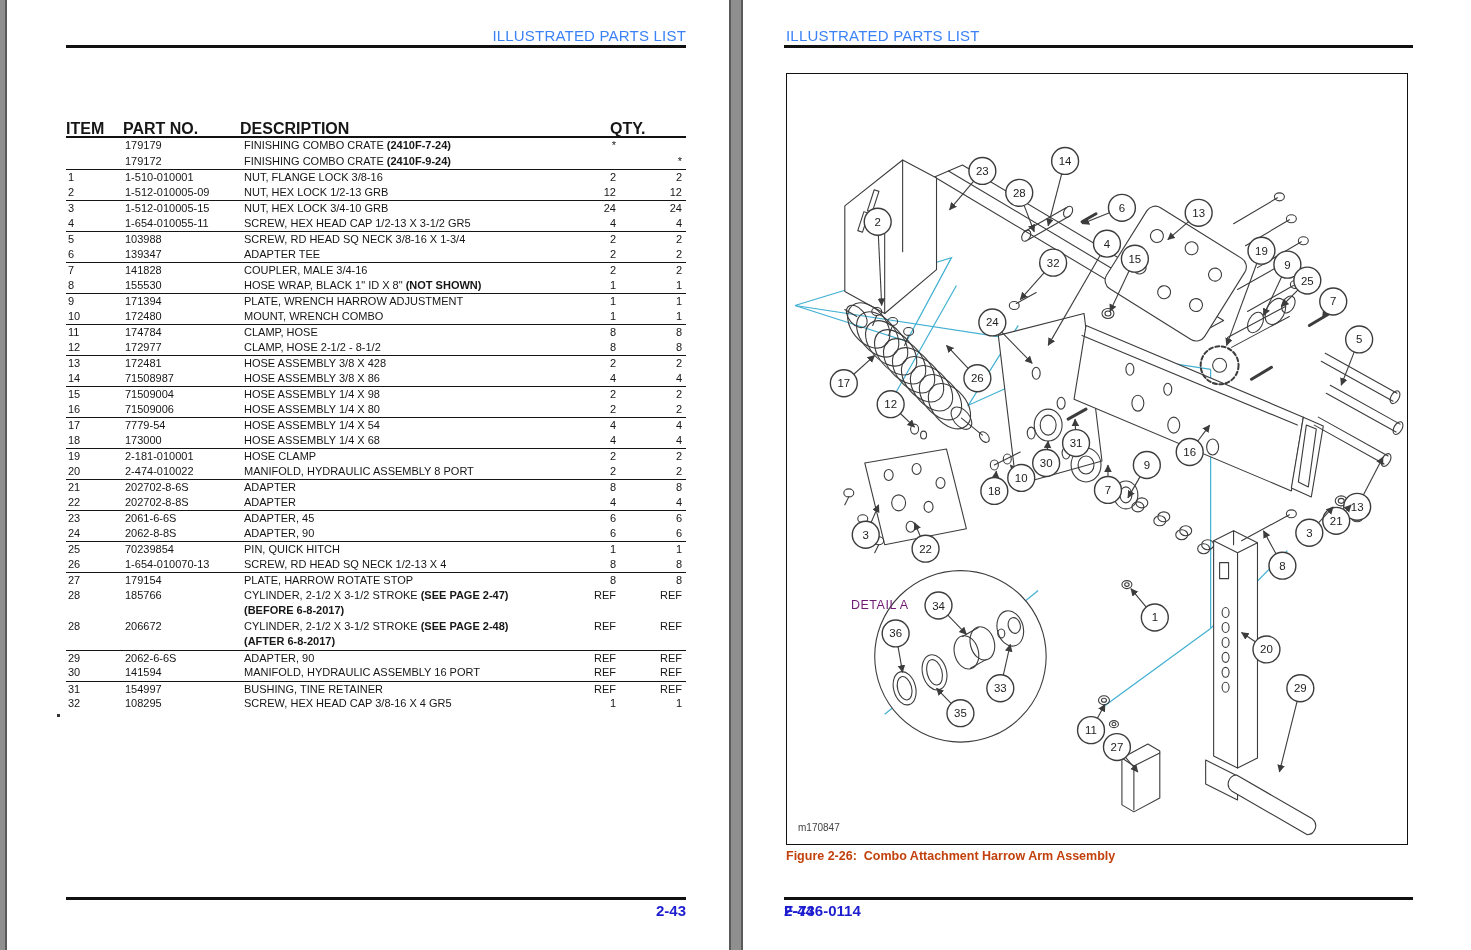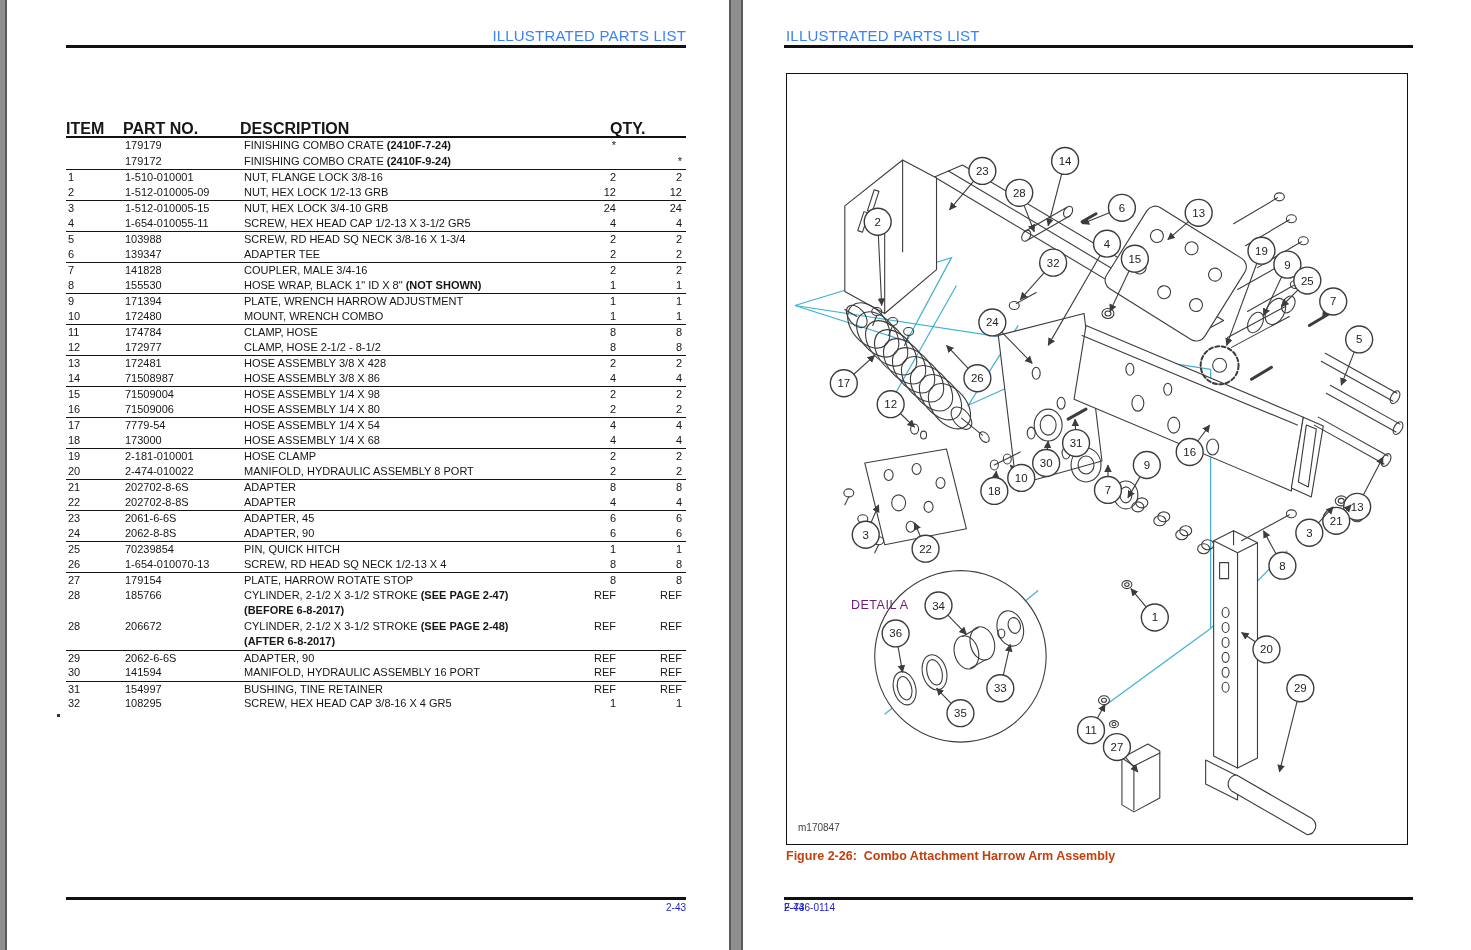--- a/index.html
+++ b/index.html
@@ -15,21 +15,21 @@
   #thead{position:relative;height:17px;font-size:16px;font-weight:bold;border-bottom:2.6px solid #111;}
   #thead span{position:absolute;top:1px;}
   .trow{display:flex;height:15.5px;line-height:15.5px;font-size:11px;box-sizing:border-box;}
   .trow.tall{height:31px;}
   .trow.sep{border-top:1.6px solid #141414;}
   .c-item{width:55px;padding-left:2px;flex:none;}
   .c-part{width:117px;padding-left:2px;flex:none;}
   .c-desc{flex:1;padding-left:2px;}
   .c-q1{width:56px;text-align:right;flex:none;}
   .c-q2{width:70px;text-align:right;padding-right:4px;box-sizing:border-box;flex:none;}
-  .pgnum{position:absolute;font-size:10px;font-weight:normal;color:#1d1dd0;}
+  .pgnum{position:absolute;font-size:15px;font-weight:bold;color:#1d1dd0;}
   #stray-dot{position:absolute;left:57px;top:714px;width:3px;height:3px;background:#333;}
   
   #figure-box{position:absolute;left:786px;top:73px;width:622px;height:772px;border:1.6px solid #111;box-sizing:border-box;background:#fff;}
   #figure-box svg{display:block;width:100%;height:100%;}
   #detail-label{position:absolute;left:851px;top:598px;font-size:12.5px;color:#701a75;letter-spacing:.5px;}
   #image-code{position:absolute;left:798px;top:822px;font-size:10px;color:#444;}
   #fig-caption{position:absolute;left:786px;top:849px;width:622px;text-align:left;
                font-size:12.5px;font-weight:bold;color:#c2410c;white-space:pre;}
 </style>
 </head>

